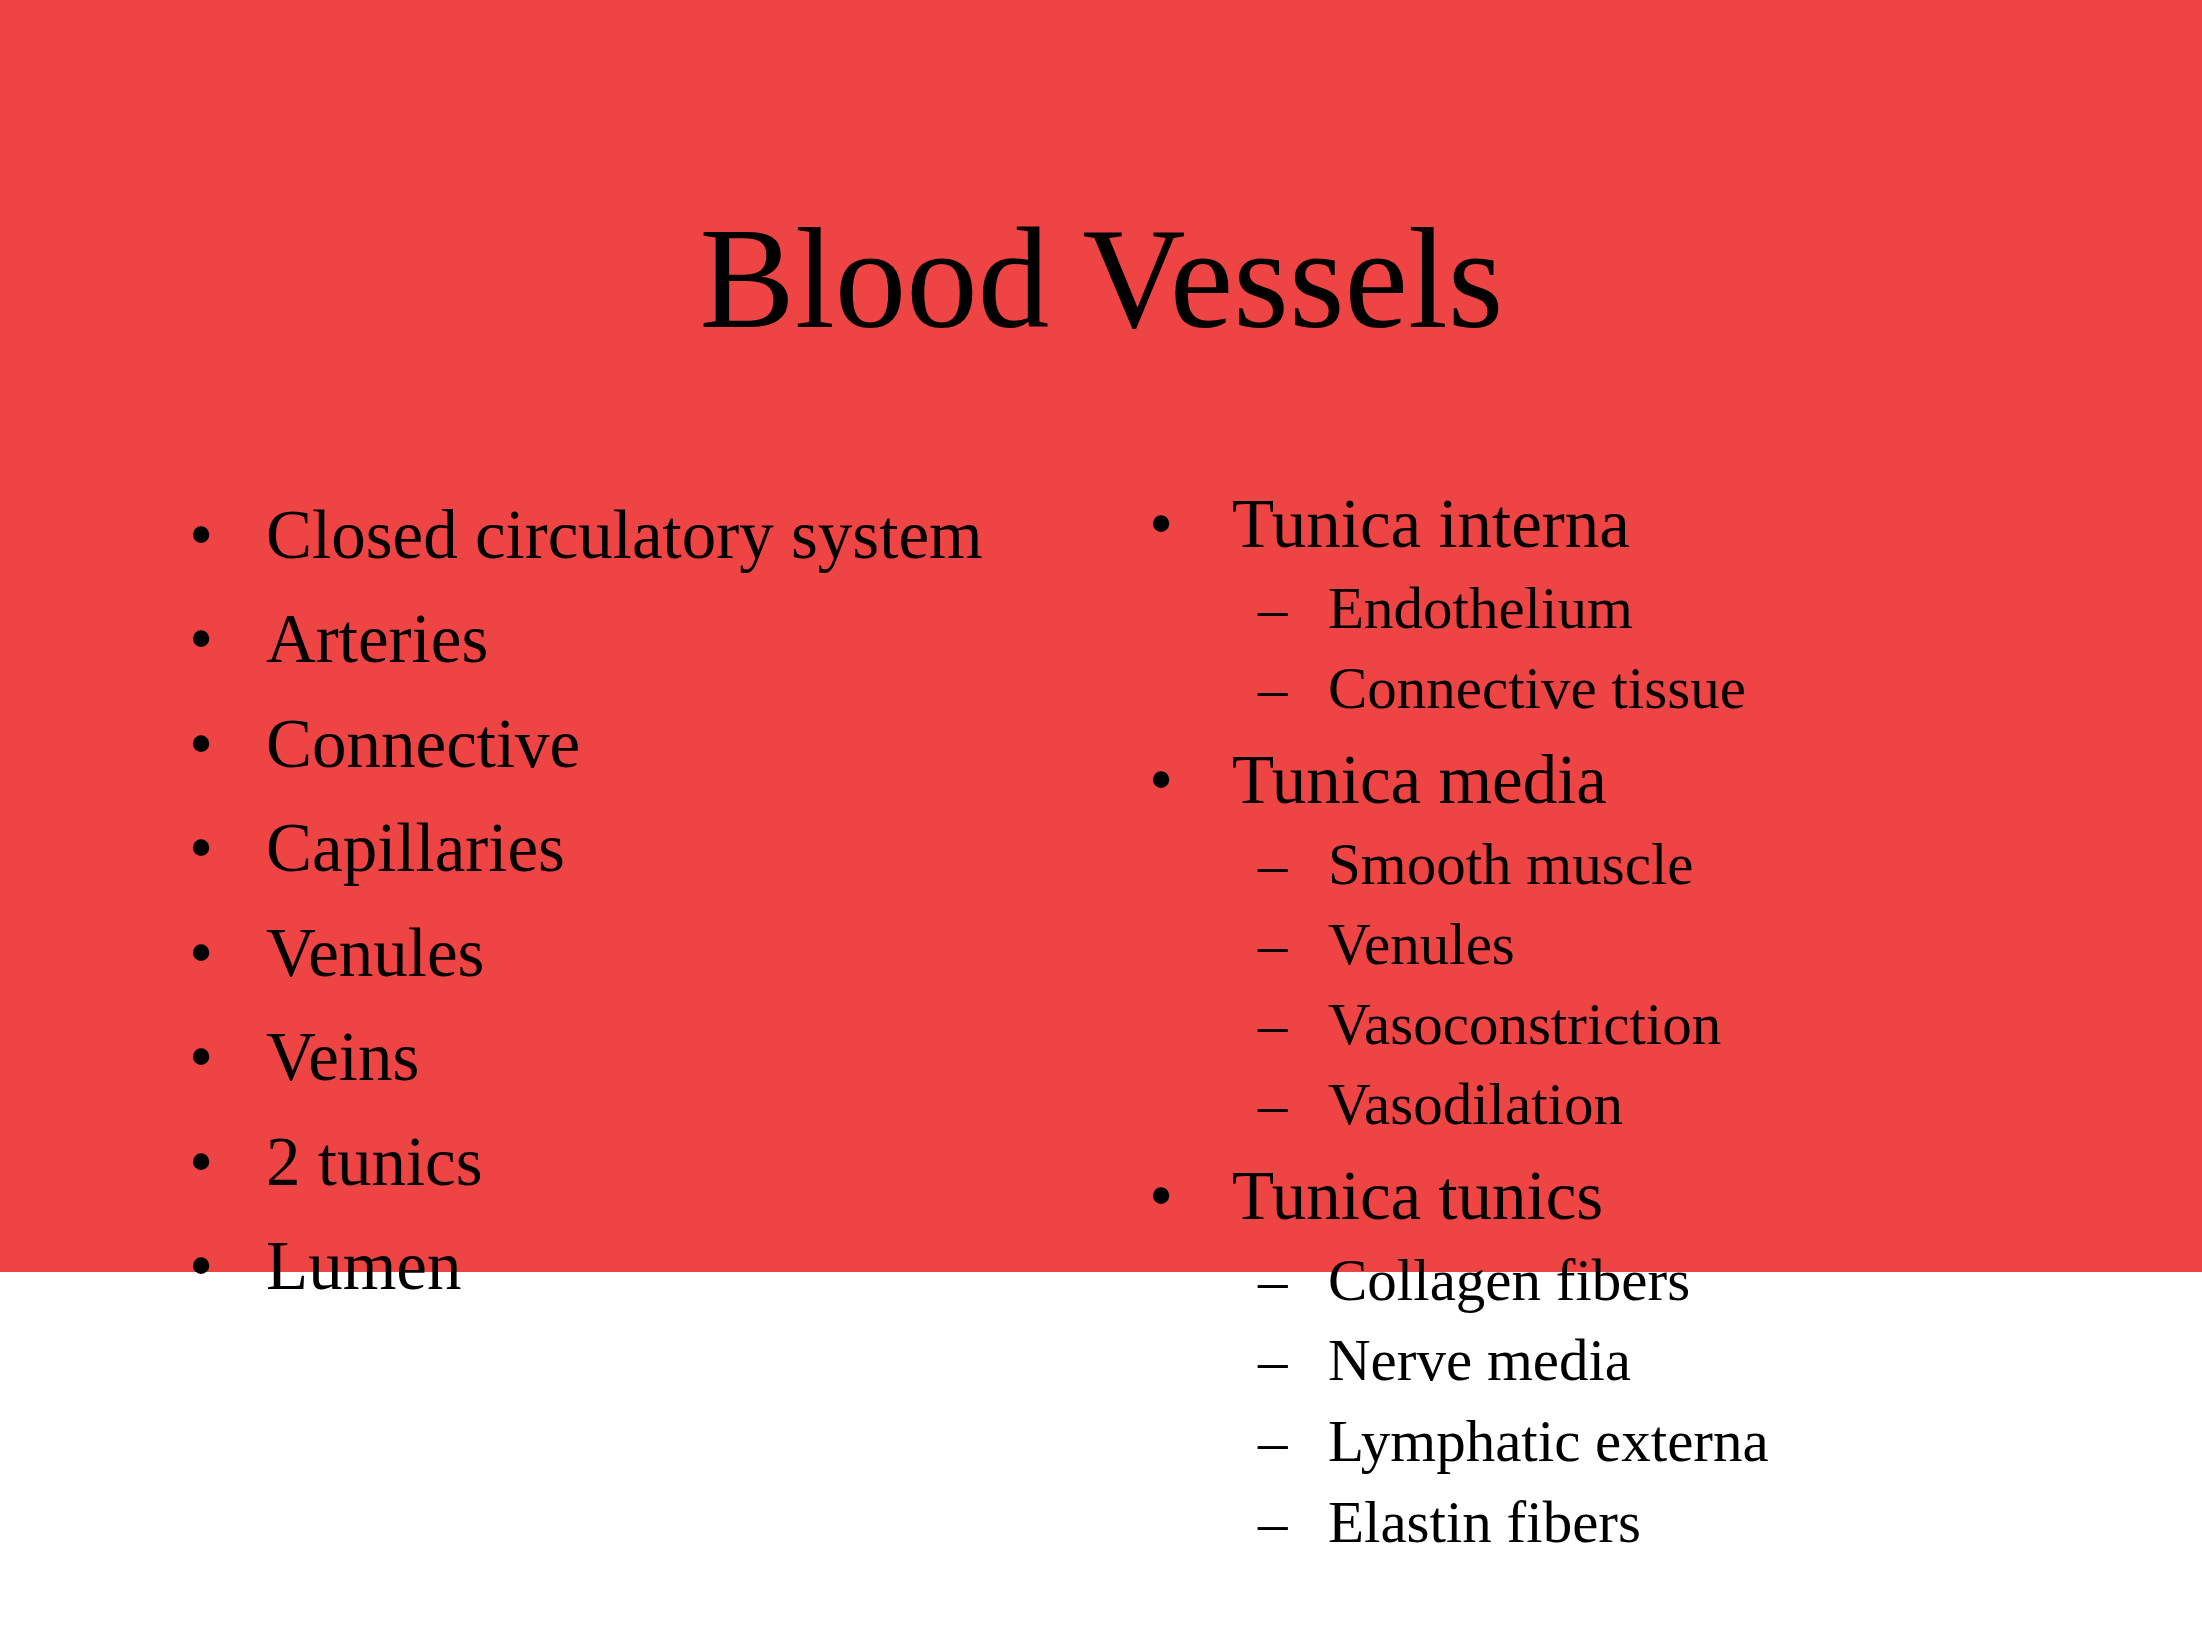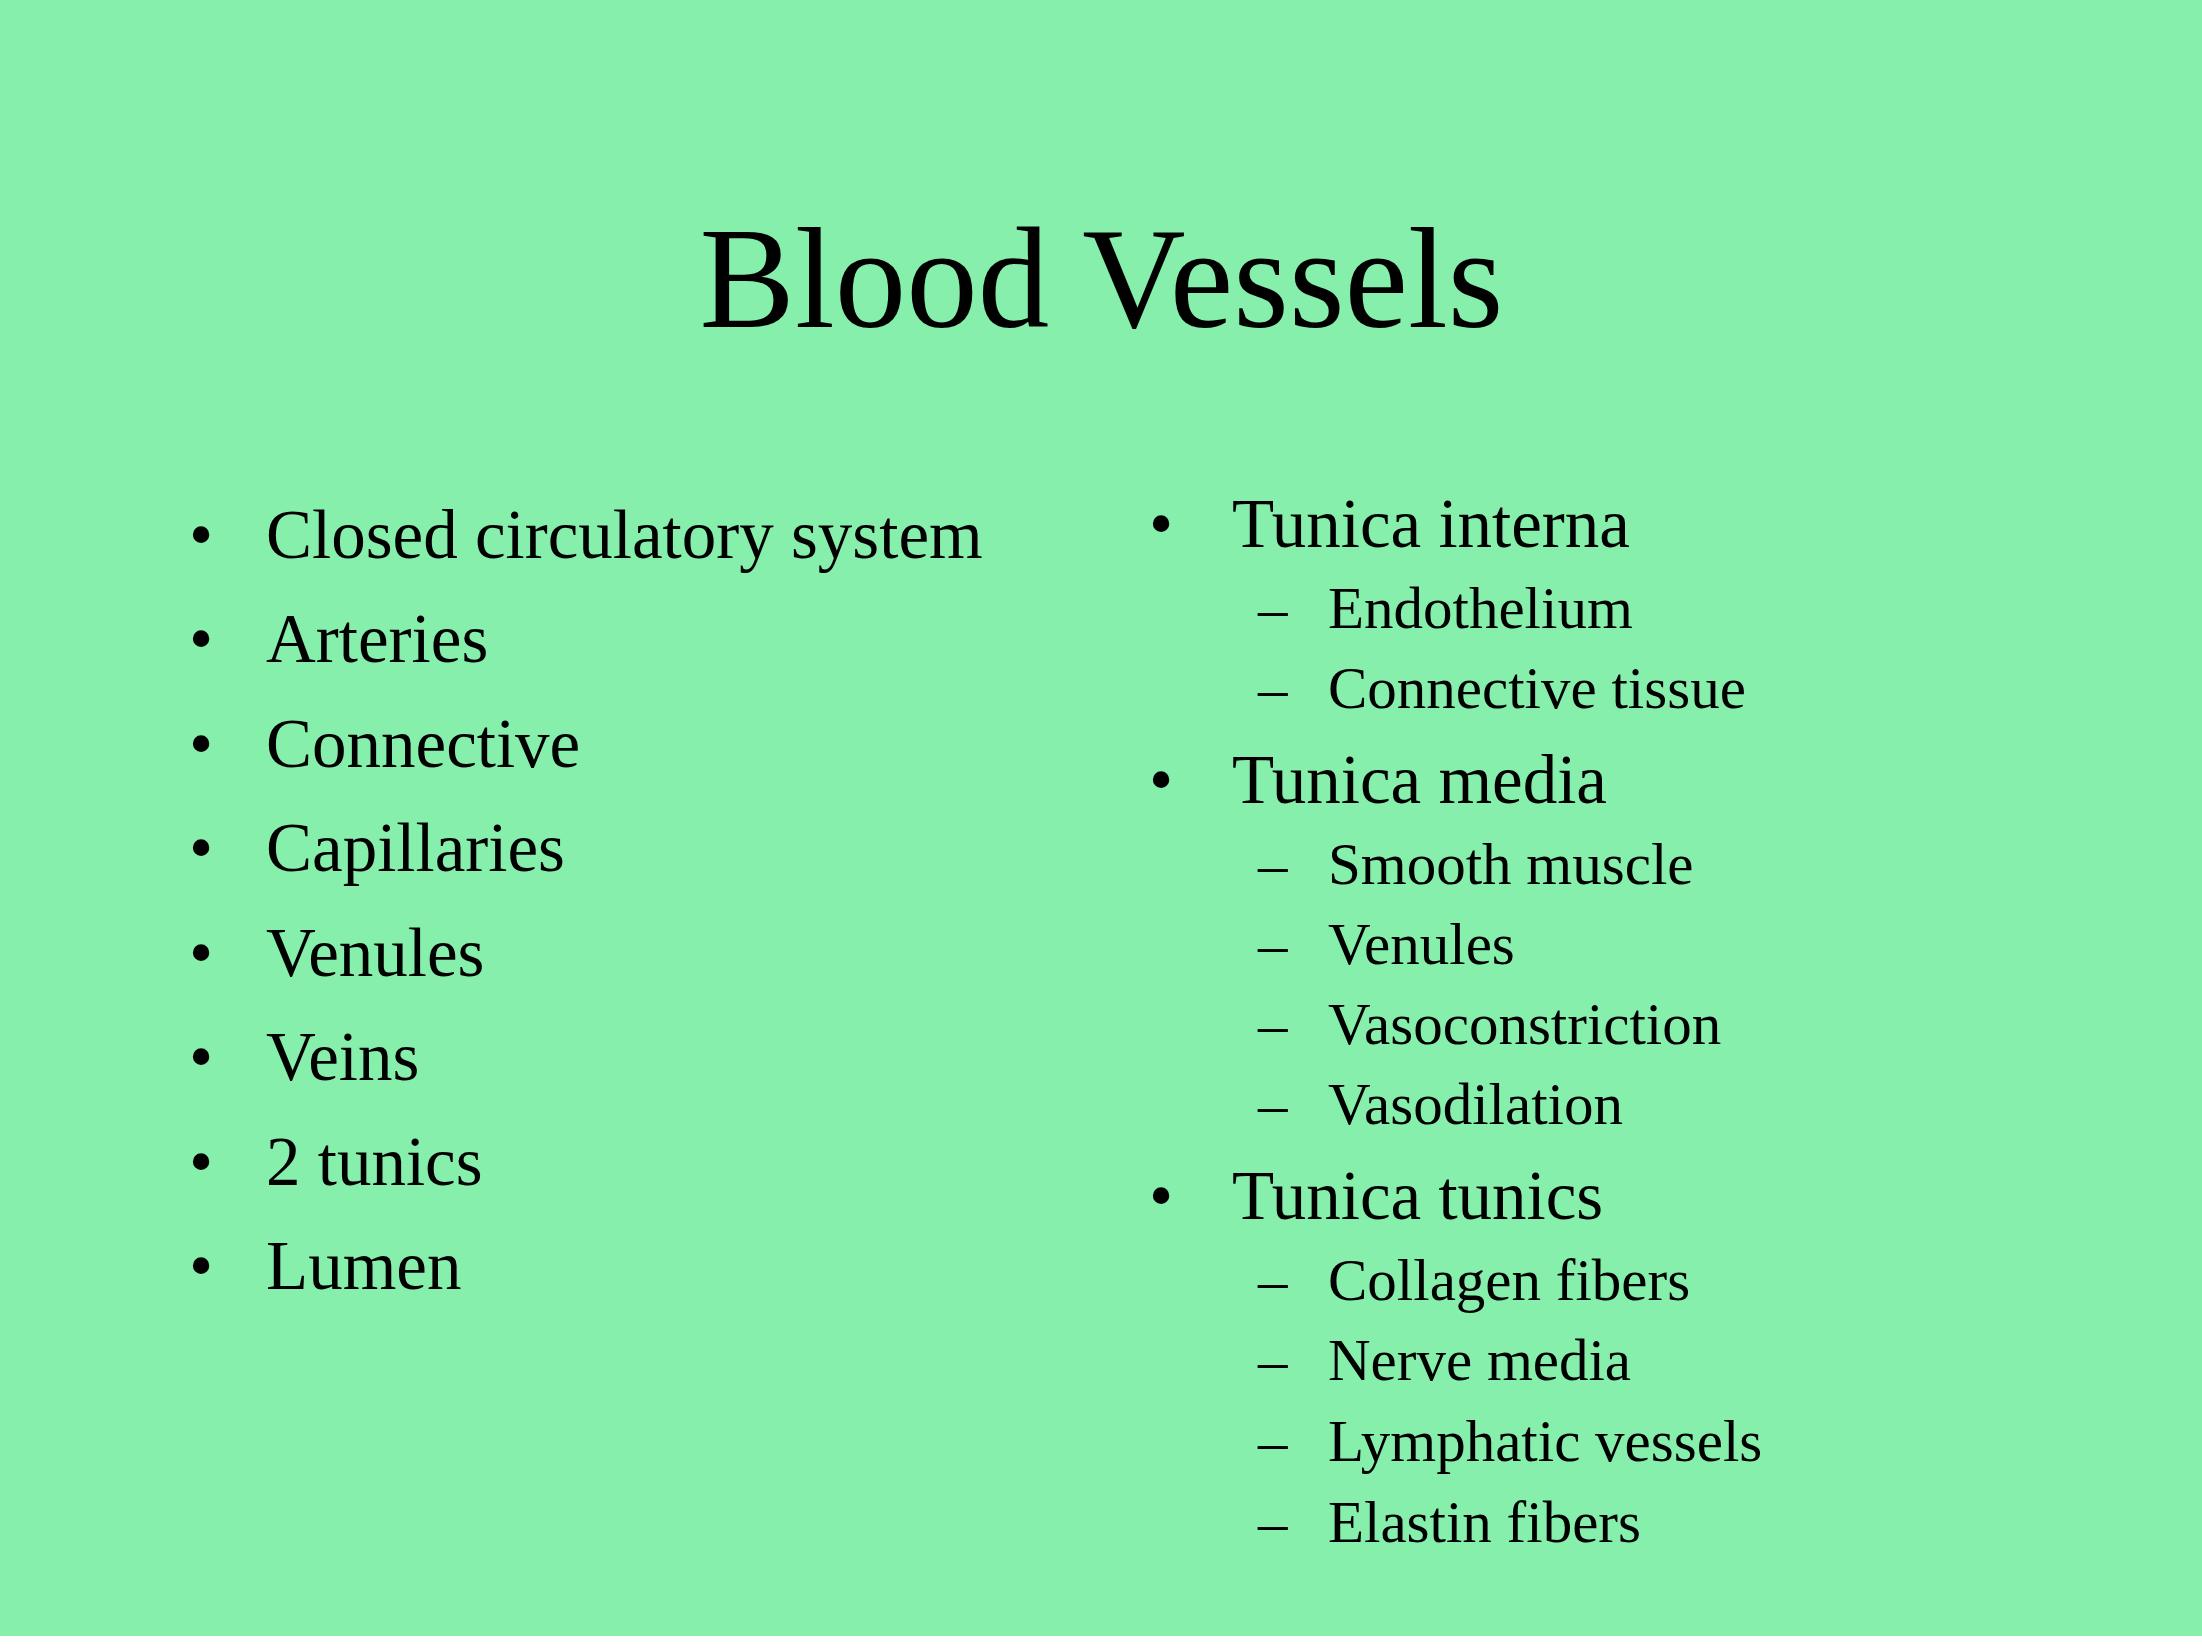--- a/index.html
+++ b/index.html
@@ -12,22 +12,22 @@
       height: 1652px;
       position: relative;
       overflow: hidden;
       font-family: "Liberation Serif", "DejaVu Serif", serif;
       color: #000000;
     }
     .slide {
       position: absolute;
       left: 0; top: 0;
       width: 2203px;
-      height: 1636px;
-      background: #86efac;
+      height: 1272px;
+      background: #ef4444;
     }
     .title {
       position: absolute;
       left: 0;
       width: 2203px;
       top: 208px;
       text-align: center;
       font-size: 143px;
       line-height: 143px;
       height: 143px;
@@ -150,21 +150,21 @@
     <div class="line l2 right2" style="top:1251px;">
       <span class="marker">–</span>
       <span class="text">Collagen fibers</span>
     </div>
     <div class="line l2 right2" style="top:1331px;">
       <span class="marker">–</span>
       <span class="text">Nerve media</span>
     </div>
     <div class="line l2 right2" style="top:1412px;">
       <span class="marker">–</span>
-      <span class="text">Lymphatic vessels</span>
+      <span class="text">Lymphatic externa</span>
     </div>
     <div class="line l2 right2" style="top:1493px;">
       <span class="marker">–</span>
       <span class="text">Elastin fibers</span>
     </div>
   </div>
 
 </div>
 
 

